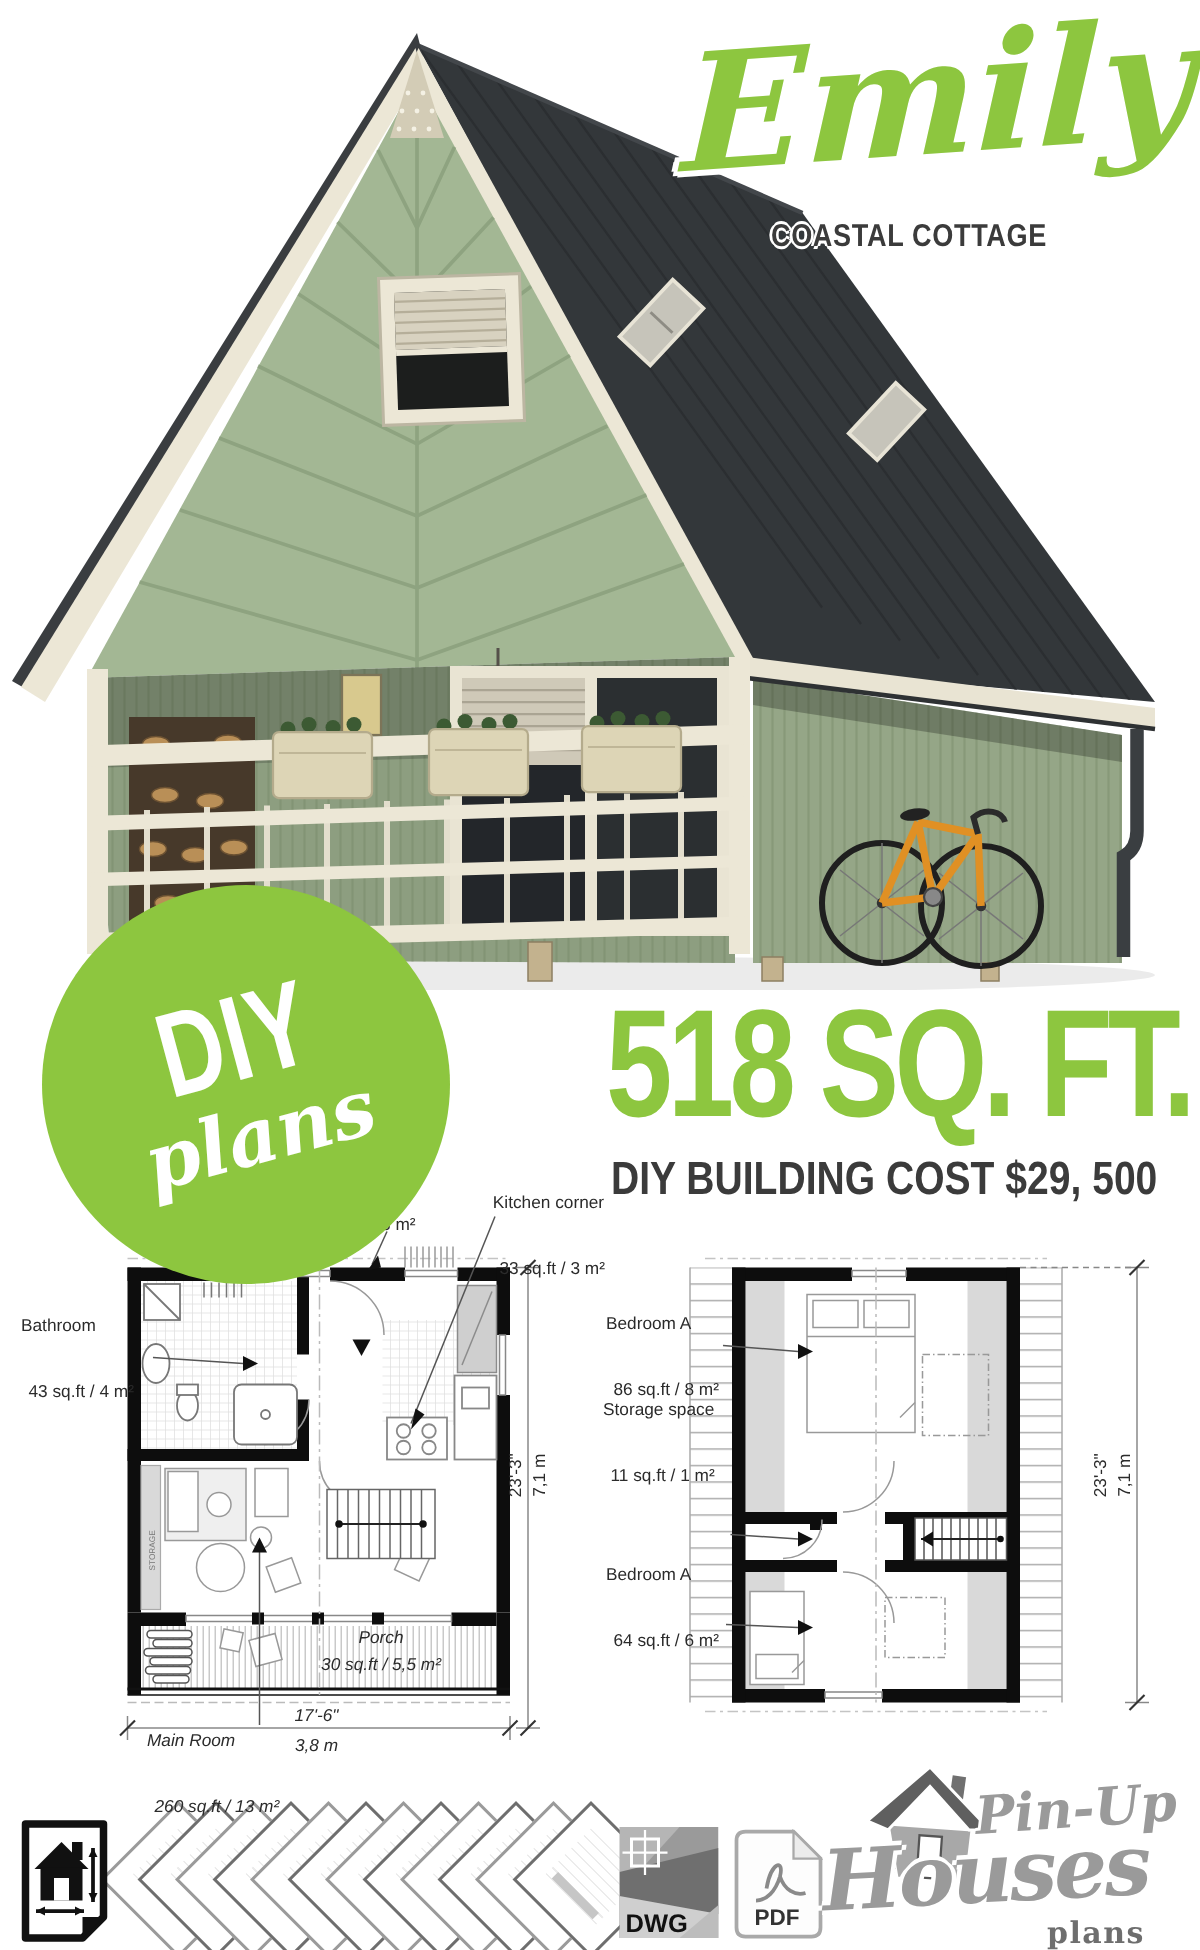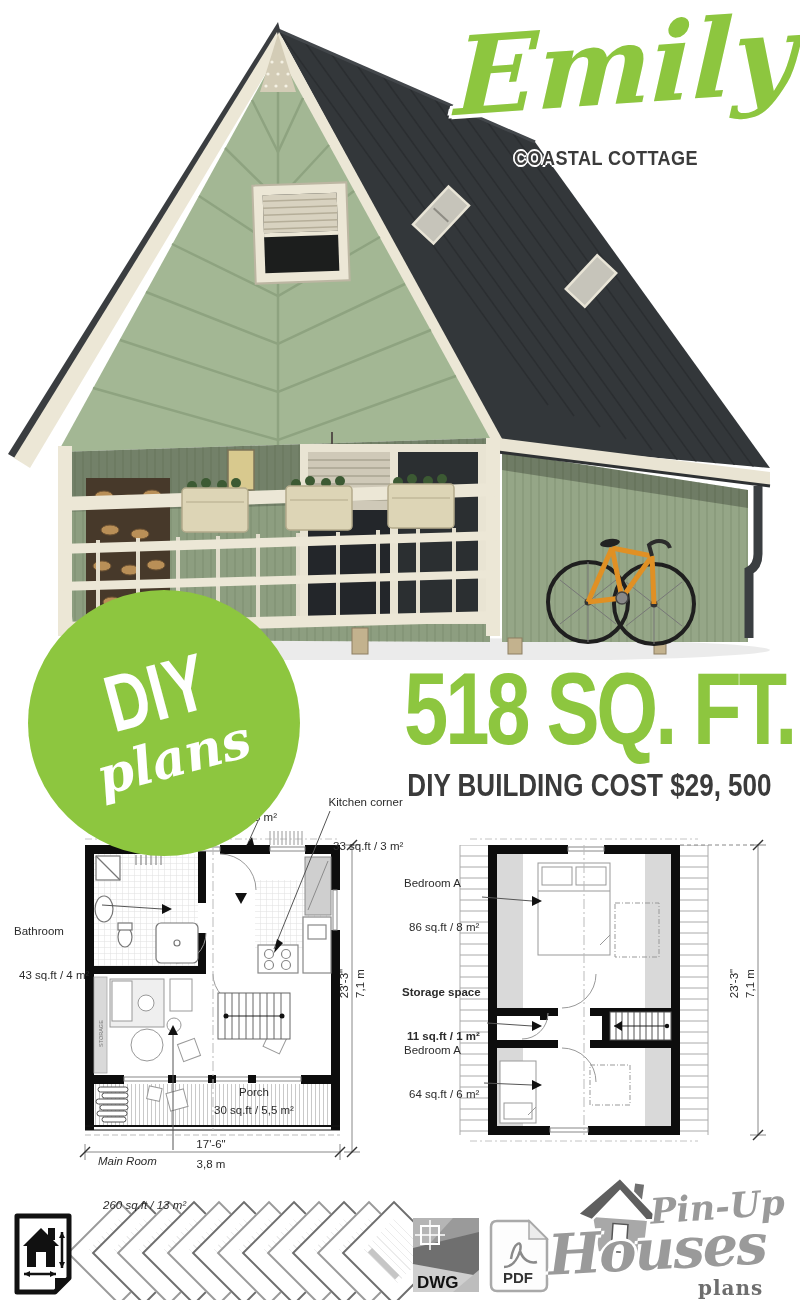--- a/index.html
+++ b/index.html
@@ -20,21 +20,21 @@
     transform:scaleX(.84);transform-origin:right center;white-space:nowrap;}
   
   .badge{left:28px;top:590px;width:272px;height:266px;border-radius:50%;background:#8dc63f;z-index:6;
     display:flex;align-items:center;justify-content:center;}
   .badge-rot{transform:rotate(-15deg);text-align:center;color:#fff;}
   .badge-diy{font-size:80px;font-weight:bold;line-height:.85;letter-spacing:1px;transform:scaleX(.75);}
   .badge-plans{font-family:"DejaVu Serif",serif;font-style:italic;font-weight:bold;font-size:52px;margin-top:2px;}
   
   .plabel{position:absolute;z-index:2;font-size:11.5px;line-height:1.55;color:#2b2b2b;white-space:nowrap;}
   .plabel .l2{margin-left:5px;margin-top:26px;}
-  .plabel.center{text-align:center;}
+  .plabel.center{text-align:center;font-style:italic;}
   .dimrot{transform:rotate(-90deg);transform-origin:center center;width:74px;text-align:center;line-height:1.35;}
   .dimlbl{line-height:1.1;}
   .dimlbl .l2{margin-left:0;margin-top:7px;}
   svg text{font-family:"Liberation Sans",sans-serif;}
   
   .bp-page{position:absolute;top:1216px;width:70px;height:70px;background:#fff;border:2px solid #9a9a9a;
     transform:rotate(45deg);z-index:1;
     background-image:linear-gradient(#c6c6c6 0 0),repeating-linear-gradient(180deg,#ececec 0 1px,transparent 1px 6px);
     background-size:55% 9%,68% 62%;background-position:50% 74%,48% 42%;background-repeat:no-repeat;}
   .bp-page.dark{border-color:#6e6e6e;}
@@ -538,21 +538,21 @@
     <line x1="313" y1="65" x2="323" y2="55"></line>
       <line x1="313" y1="355" x2="323" y2="345"></line>
   </g>
 </svg>
 
 <div class="plabel" style="left:328px;top:794px;text-align:center;">
   <span style="display:block">Kitchen corner</span>
   <span style="display:block" class="l2">33 sq.ft / 3 m²</span>
 </div>
 <div class="plabel" style="left:254px;top:809px;">3 m²</div>
-<div class="plabel" style="left:14px;top:923px;">
+<div class="plabel" style="left:14px;top:876px;">
   <span style="display:block">Bathroom</span>
   <span style="display:block" class="l2">43 sq.ft / 4 m²</span>
 </div>
 <div class="plabel center" style="left:198px;top:1084px;width:112px;">
   <span style="display:block">Porch</span>
   <span style="display:block">30 sq.ft / 5,5 m²</span>
 </div>
 <div class="plabel center dimlbl" style="left:148px;top:1138px;width:126px;">
   <span style="display:block">17'-6"</span>
   <span style="display:block" class="l2">3,8 m</span>
@@ -562,21 +562,21 @@
   <span style="display:block" class="l2">260 sq.ft / 13 m²</span>
 </div>
 <div class="plabel dimrot" style="left:316px;top:968px;">
   <span style="display:block">23'-3"</span>
   <span style="display:block">7,1 m</span>
 </div>
 <div class="plabel" style="left:404px;top:875px;">
   <span style="display:block">Bedroom A</span>
   <span style="display:block" class="l2">86 sq.ft / 8 m²</span>
 </div>
-<div class="plabel" style="left:402px;top:984px;font-weight:bold;">
+<div class="plabel" style="left:402px;top:932px;">
   <span style="display:block">Storage space</span>
   <span style="display:block" class="l2">11 sq.ft / 1 m²</span>
 </div>
 <div class="plabel" style="left:404px;top:1042px;">
   <span style="display:block">Bedroom A</span>
   <span style="display:block" class="l2">64 sq.ft / 6 m²</span>
 </div>
 <div class="plabel dimrot" style="left:706px;top:968px;">
   <span style="display:block">23'-3"</span>
   <span style="display:block">7,1 m</span>

